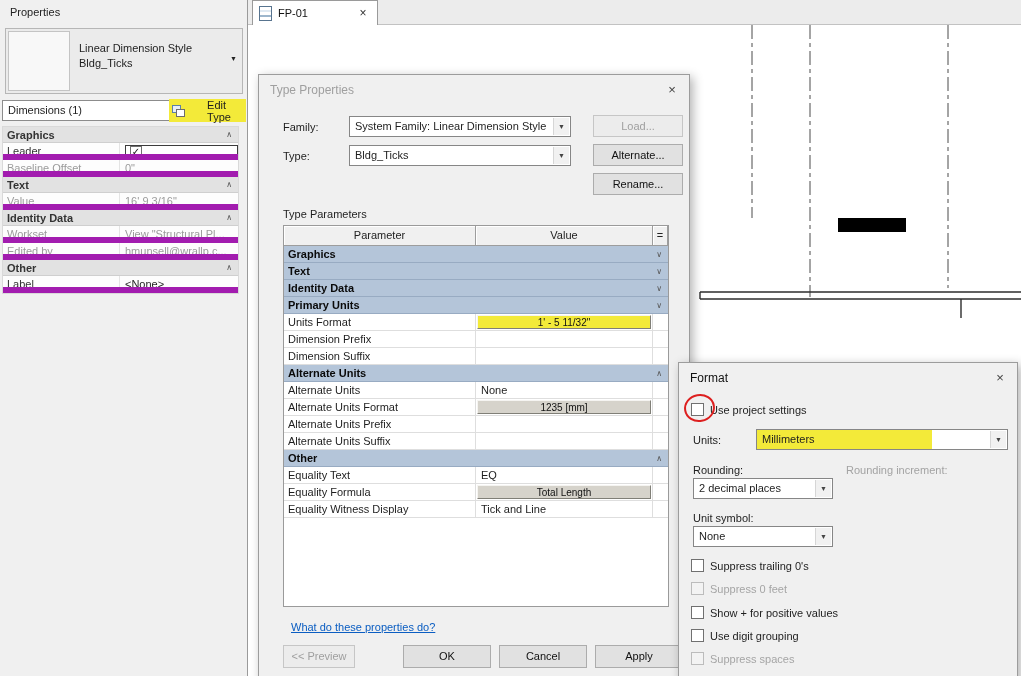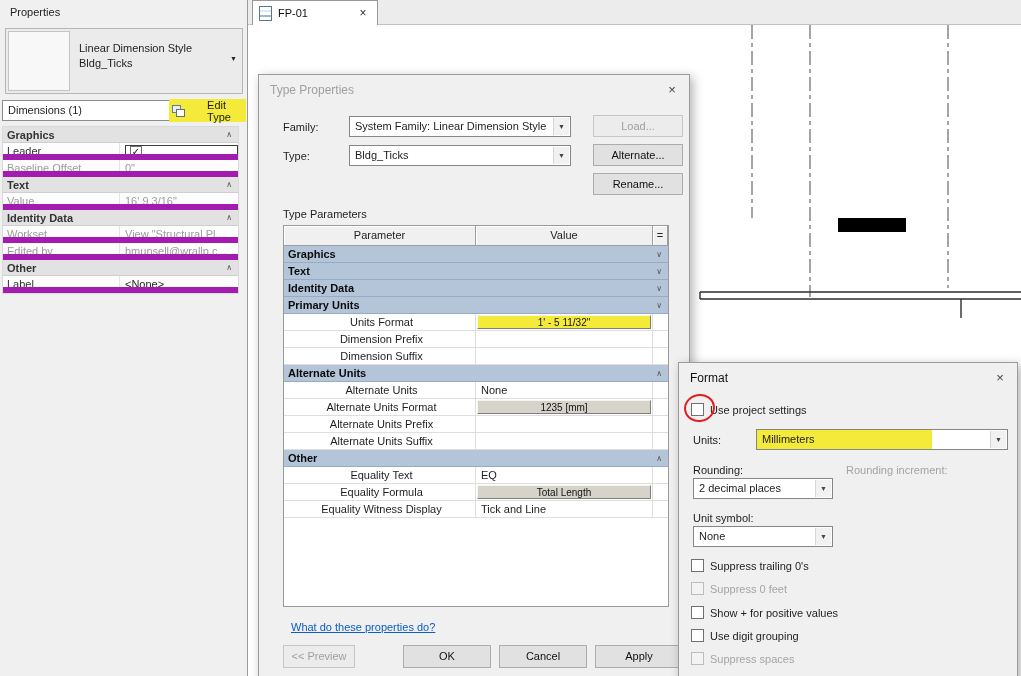--- a/index.html
+++ b/index.html
@@ -86,21 +86,21 @@
   
   .tp-table { position:absolute; left:24px; top:150px; width:386px; height:382px;
               border:1px solid #9a9a9a; background:#fff; overflow:hidden; }
   .tp-thead { display:flex; height:20px; background:#f0f0f0; }
   .tp-th { border-right:1px solid #9d9d9d; border-bottom:1px solid #9d9d9d;
            box-shadow:inset 1px 1px 0 #fff; text-align:center; line-height:19px; color:#222; }
   .tp-th.c1 { width:192px; } .tp-th.c2 { width:177px; } .tp-th.c3 { flex:1; }
   .tp-group { height:17px; background:#b4c5d9; border-bottom:1px solid #98abc2; font-weight:bold;
               display:flex; justify-content:space-between; align-items:center; padding:0 6px 0 4px; color:#0a0a0a; }
   .tp-row { height:17px; display:flex; border-bottom:1px solid #dedede; background:#fff; }
-  .tp-pc { width:192px; border-right:1px solid #dedede; padding:2px 0 0 4px; white-space:nowrap; overflow:hidden;text-align:center; }
+  .tp-pc { width:192px; border-right:1px solid #dedede; padding:2px 0 0 4px; white-space:nowrap; overflow:hidden; }
   .tp-vc { width:177px; border-right:1px solid #dedede; padding:1px 1px; position:relative;
            white-space:nowrap; overflow:hidden; }
   .tp-vc.textval { padding:2px 0 0 5px; }
   .tp-ec { flex:1; }
   .val-btn { display:block; width:100%; height:14px; background:#d6d3cb; text-align:center;
              font-size:10px; line-height:13px; border:1px solid;
              border-color:#f5f4f1 #807f77 #807f77 #f5f4f1; color:#111; cursor:default; }
   .val-btn.yellow { background:#f3ea39; }
   .help-link { position:absolute; left:32px; top:546px; color:#0a5dc2; text-decoration:underline; cursor:default; }
 

